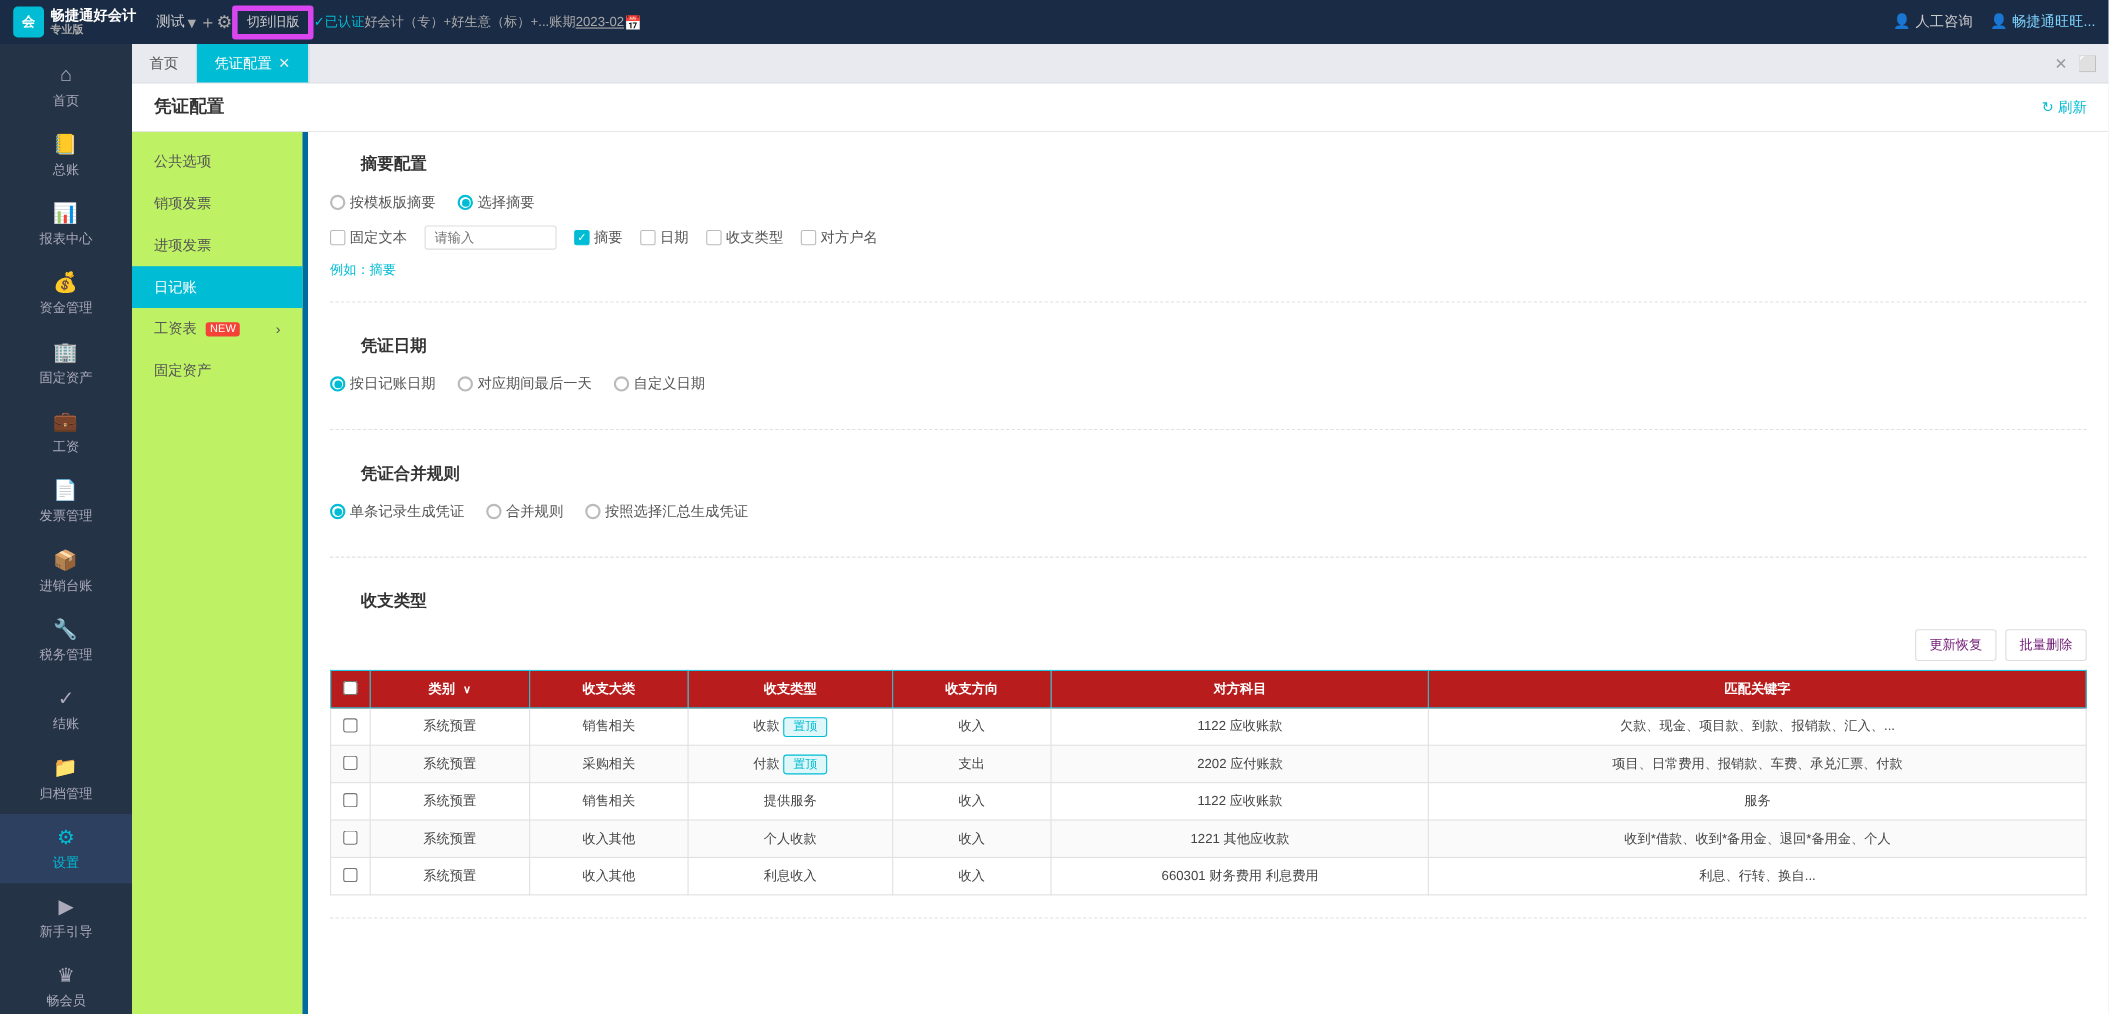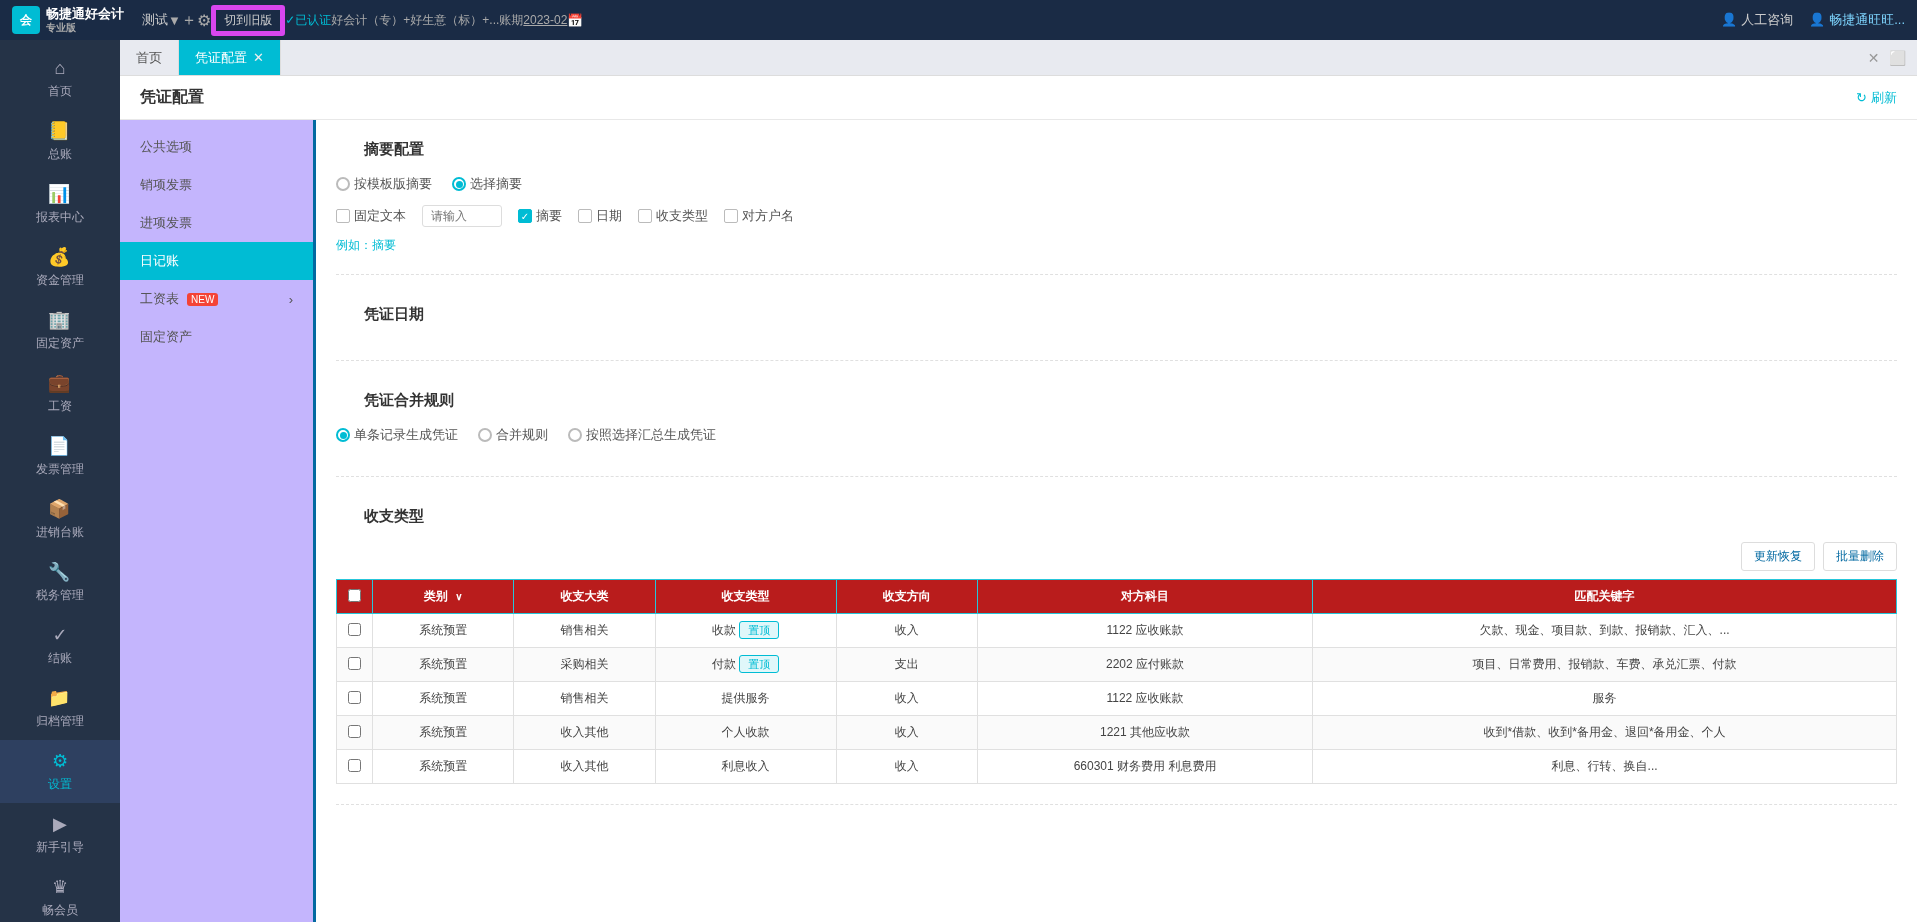--- a/index.html
+++ b/index.html
@@ -134,23 +134,23 @@
 
     
     .two-col {
       display: flex;
       flex: 1;
       overflow: hidden;
     }
 
     
     .left-nav {
-      width: 196px;
-      background: #c4b5fd;
-      border-right: 3px solid #0369a1;
+      width: 160px;
+      background: #bef264;
+      border-right: 5px solid #0369a1;
       flex-shrink: 0;
       padding-top: 8px;
     }
     .left-nav-item {
       padding: 10px 20px;
       cursor: pointer;
       font-size: 13px;
       color: #555;
       display: flex;
       align-items: center;
@@ -190,29 +190,29 @@
     
     .checkbox-row { display: flex; gap: 16px; align-items: center; margin-bottom: 10px; flex-wrap: wrap; }
     .checkbox-item { display: flex; align-items: center; gap: 4px; cursor: pointer; color: #555; font-size: 13px; }
     .cb-box {
       width: 14px; height: 14px; border: 1px solid #bbb; border-radius: 2px;
       background: white; display: flex; align-items: center; justify-content: center;
     }
     .cb-box.checked { background: #00bcd4; border-color: #00bcd4; color: white; font-size: 10px; }
     .text-input {
       border: 1px solid #ddd; border-radius: 3px; padding: 3px 8px;
-      font-size: 12px; color: #aaa; width: 80px;
+      font-size: 12px; color: #aaa; width: 120px;
     }
     .example-text { color: #00bcd4; font-size: 12px; margin-top: 4px; }
 
     
     .table-actions { display: flex; justify-content: flex-end; gap: 8px; margin-bottom: 8px; }
     .action-btn {
       padding: 5px 12px; border: 1px solid #ddd; border-radius: 3px;
-      background: white; cursor: pointer; font-size: 12px; color: #0369a1;
+      background: white; cursor: pointer; font-size: 12px; color: #701a75;
     }
 
     .data-table { width: 100%; border-collapse: collapse; font-size: 12px; }
     .data-table th {
       background: #b91c1c; color: white; padding: 8px 10px;
       text-align: center; border: 1px solid #26c6da;
     }
     .data-table td {
       padding: 8px 10px; border: 1px solid #e0e0e0;
       text-align: center; color: #444;
@@ -416,20 +416,34 @@
               <span>对方户名</span>
             </label>
           </div>
           <div class="example-text">
             <span>例如：摘要</span>
           </div>
         </div>
 
         <div class="section">
           <div class="section-title">凭证日期</div>
+          <div class="radio-group">
+            <label class="radio-item">
+              <div class="radio-circle selected"></div>
+              <span>按日记账日期</span>
+            </label>
+            <label class="radio-item">
+              <div class="radio-circle"></div>
+              <span>对应期间最后一天</span>
+            </label>
+            <label class="radio-item">
+              <div class="radio-circle"></div>
+              <span>自定义日期</span>
+            </label>
+          </div>
         </div>
 
         <div class="section">
           <div class="section-title">凭证合并规则</div>
           <div class="radio-group">
             <label class="radio-item">
               <div class="radio-circle selected"></div>
               <span>单条记录生成凭证</span>
             </label>
             <label class="radio-item">

